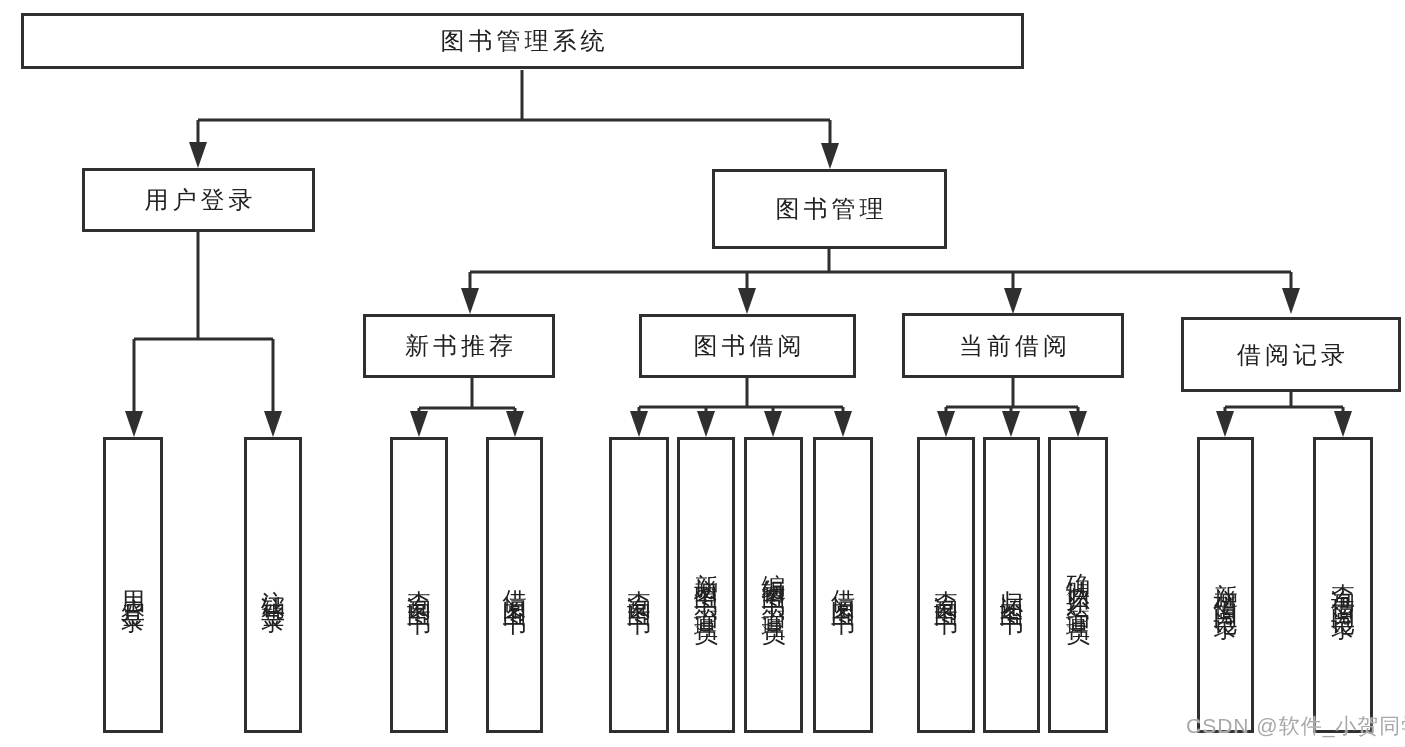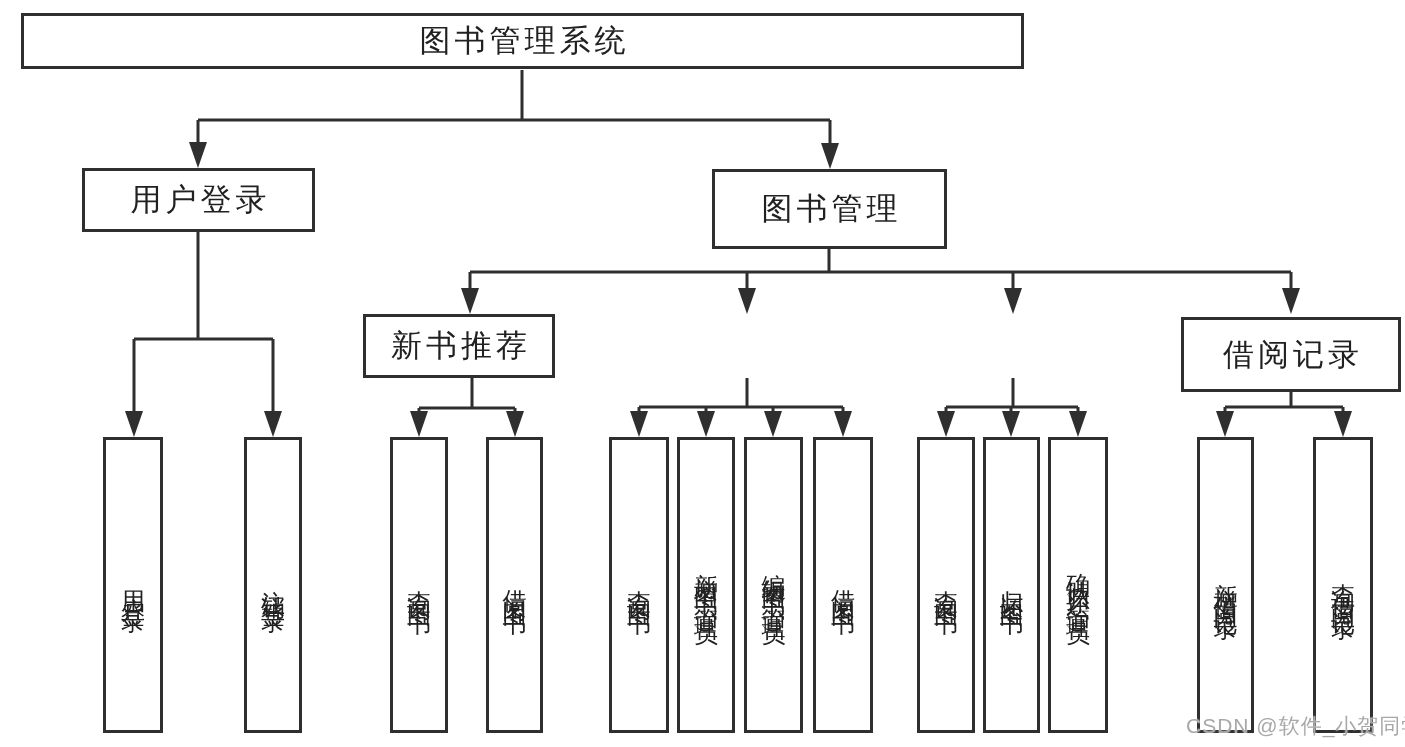--- a/index.html
+++ b/index.html
@@ -39,21 +39,21 @@
   .hbox,.vbox{
     position:absolute;
     border:3px solid var(--line);
     background:#ffffff;
     display:flex;
     align-items:center;
     justify-content:center;
     color:var(--text);
   }
   .hbox{
-    font-size:31px;
+    font-size:24px;
     letter-spacing:4px;
     text-indent:4px; 
     white-space:nowrap;
     text-align:center;
   }
   .vbox{
     writing-mode:vertical-rl;
     text-orientation:mixed;
     font-size:24px;
     letter-spacing:7px;
@@ -125,20 +125,22 @@
       <polygon points="1334,411 1352,411 1343,437"></polygon>
     </g>
   </svg>
 
   <div class="hbox" style="left:21px;top:13px;width:1003px;height:56px">图书管理系统</div>
 
   <div class="hbox" style="left:82px;top:168px;width:233px;height:64px">用户登录</div>
   <div class="hbox" style="left:712px;top:169px;width:235px;height:80px">图书管理</div>
 
   <div class="hbox" style="left:363px;top:314px;width:192px;height:64px">新书推荐</div>
+  <div class="hbox" style="left:639px;top:314px;width:217px;height:64px">图书借阅</div>
+  <div class="hbox" style="left:902px;top:313px;width:222px;height:65px">当前借阅</div>
   <div class="hbox" style="left:1181px;top:317px;width:220px;height:75px">借阅记录</div>
 
   <div class="vbox" style="left:103px;top:437px;width:60px;height:296px">用户登录</div>
   <div class="vbox" style="left:244px;top:437px;width:58px;height:296px">注销登录</div>
 
   <div class="vbox" style="left:390px;top:437px;width:58px;height:296px">查询图书</div>
   <div class="vbox" style="left:486px;top:437px;width:57px;height:296px">借阅图书</div>
 
   <div class="vbox" style="left:609px;top:437px;width:60px;height:296px">查询图书</div>
   <div class="vbox" style="left:677px;top:437px;width:58px;height:296px">新增图书（管理员）</div>

